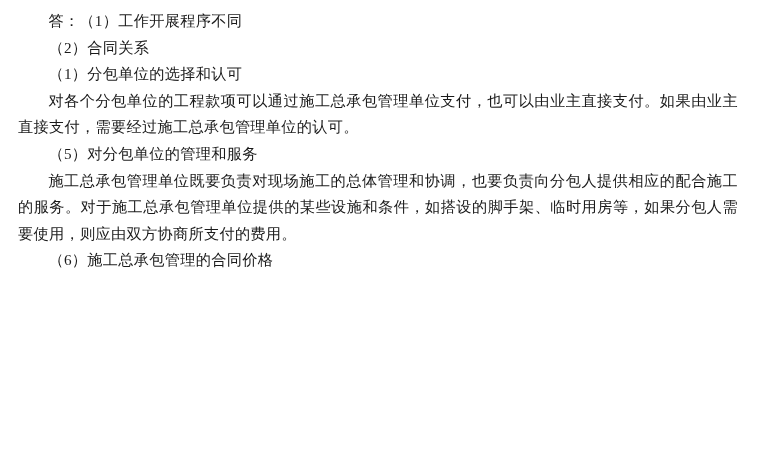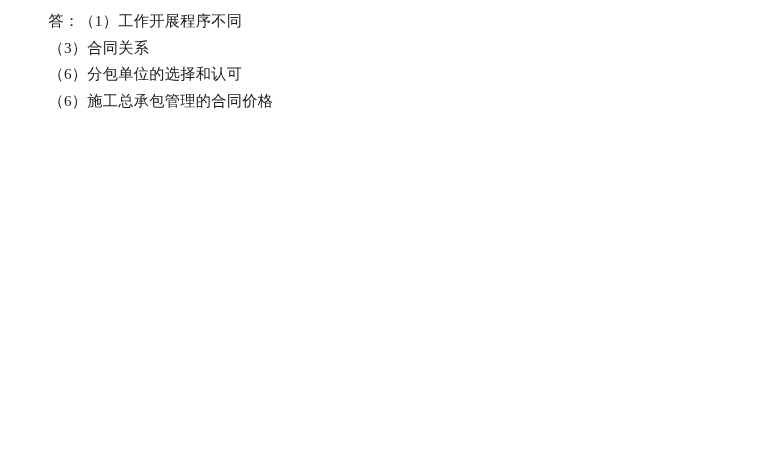--- a/index.html
+++ b/index.html
@@ -33,18 +33,21 @@
     text-indent: 2em;
     white-space: normal;
   }
 </style>
 </head>
 <body>
 
 <div class="page">
   <div class="doc-body">
     <p class="para">答：（1）工作开展程序不同</p>
-    <p class="para">（3）合同关系</p>
-    <p class="para">（6）分包单位的选择和认可</p>
+    <p class="para">（2）合同关系</p>
+    <p class="para">（1）分包单位的选择和认可</p>
+    <p class="para">对各个分包单位的工程款项可以通过施工总承包管理单位支付，也可以由业主直接支付。如果由业主直接支付，需要经过施工总承包管理单位的认可。</p>
+    <p class="para">（5）对分包单位的管理和服务</p>
+    <p class="para">施工总承包管理单位既要负责对现场施工的总体管理和协调，也要负责向分包人提供相应的配合施工的服务。对于施工总承包管理单位提供的某些设施和条件，如搭设的脚手架、临时用房等，如果分包人需要使用，则应由双方协商所支付的费用。</p>
     <p class="para">（6）施工总承包管理的合同价格</p>
 
   </div>
 </div>
 
 </body></html>

